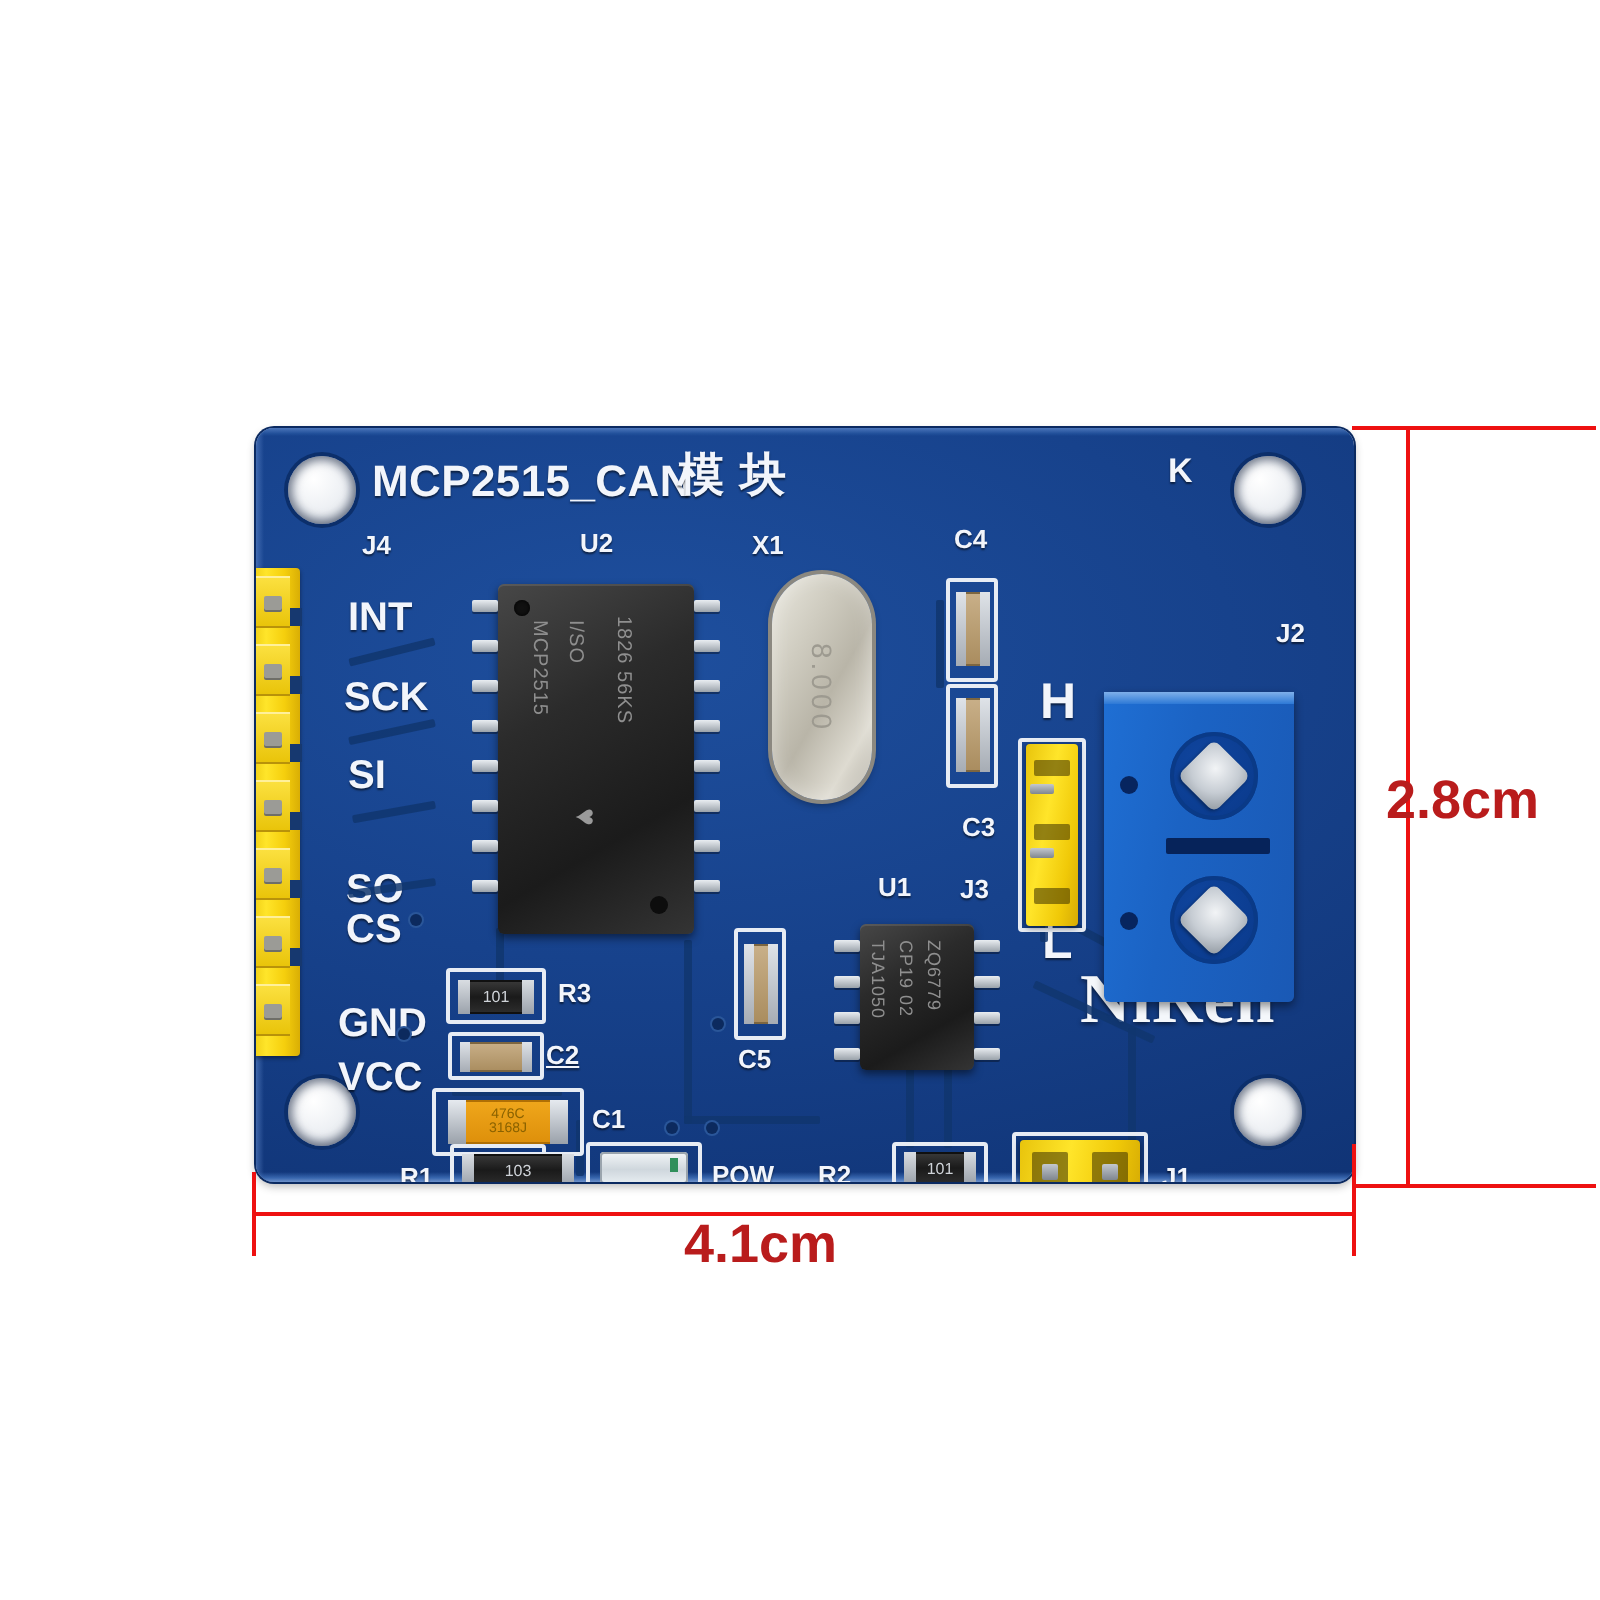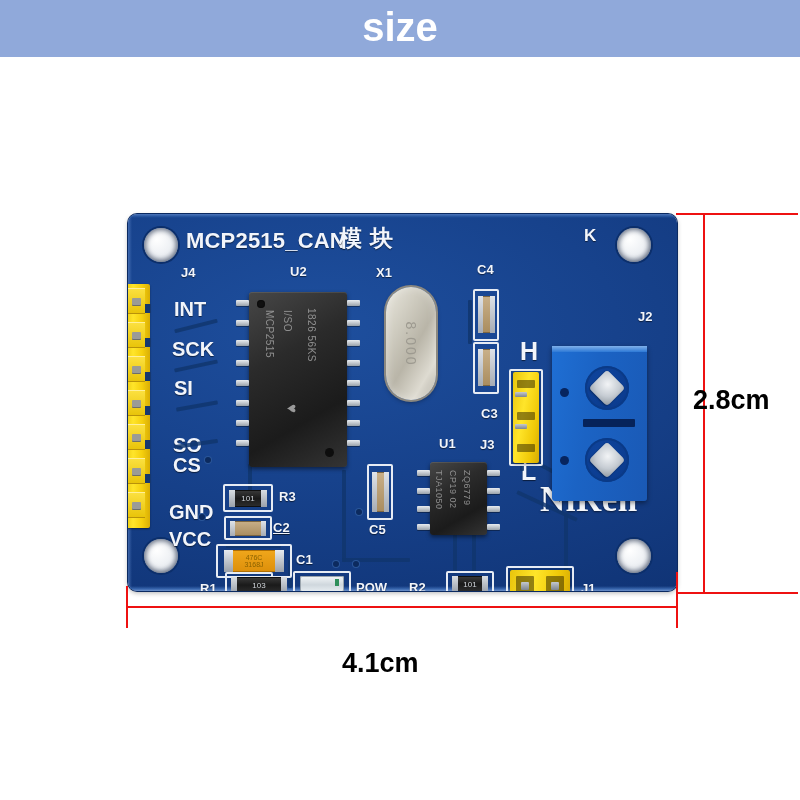--- a/index.html
+++ b/index.html
@@ -224,32 +224,29 @@
 
   .niren {
     position:absolute; color:#f4f7fb; font-family:"Liberation Serif", serif;
     font-size:35px; font-weight:700; letter-spacing:.5px;
     text-shadow:0 1px 2px rgba(0,0,0,.55);
   }
 
   
   .dim-line { position:absolute; background:#ee1111; }
   .dim-text {
-    position:absolute; color:#000000; font-size:27px; font-weight:700;
+    position:absolute; color:#b91c1c; font-size:27px; font-weight:700;
     font-family:"Liberation Sans",sans-serif; white-space:nowrap;
   }
 </style>
 </head>
 <body>
 
 <div id="page">
 
-  <div class="banner">
-    <span class="banner-title">size</span>
-  </div>
 
   <div class="board">
     <div class="board-edge-top"></div>
     <div class="board-edge-left"></div>
     <div class="board-edge-bottom"></div>
 
     <div class="hole" style="left:16px;  top:14px;"></div>
     <div class="hole" style="left:489px; top:14px;"></div>
     <div class="hole" style="left:16px;  top:325px;"></div>
     <div class="hole" style="left:489px; top:325px;"></div>
@@ -469,15 +466,15 @@
   </div>
 
   <div class="dim-line" style="left:703px; top:213px; width:2px; height:381px;"></div>
   <div class="dim-line" style="left:676px; top:213px; width:122px; height:2px;"></div>
   <div class="dim-line" style="left:676px; top:592px; width:122px; height:2px;"></div>
   <span class="dim-text" style="left:693px; top:385px;">2.8cm</span>
 
   <div class="dim-line" style="left:126px; top:606px; width:552px; height:2px;"></div>
   <div class="dim-line" style="left:126px; top:586px; width:2px; height:42px;"></div>
   <div class="dim-line" style="left:676px; top:572px; width:2px; height:56px;"></div>
-  <span class="dim-text" style="left:342px; top:648px;text-align:right;">4.1cm</span>
+  <span class="dim-text" style="left:342px; top:607px;text-align:right;">4.1cm</span>
 
 </div>
 
 </body></html>

